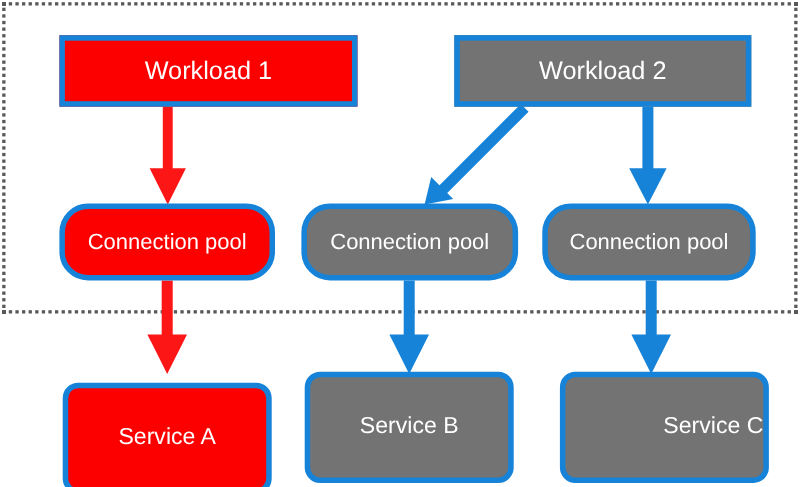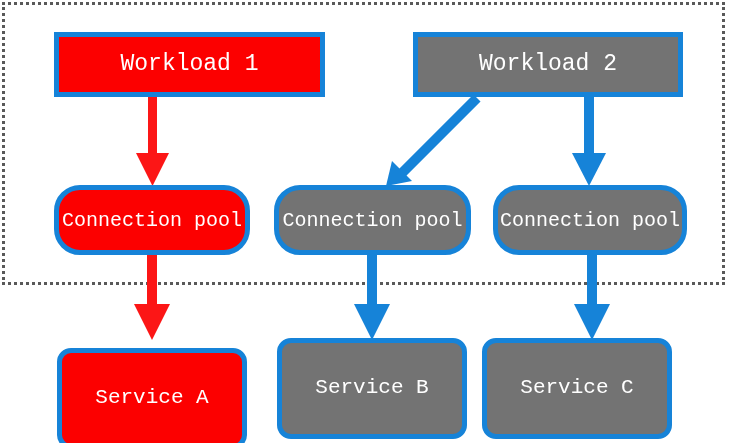--- a/index.html
+++ b/index.html
@@ -9,21 +9,20 @@
   }
   body {
     font-family: "Liberation Sans", sans-serif;
   }
   #canvas {
     position: relative;
     width: 729px;
     height: 443px;
     background: #ffffff;
     overflow: hidden;
-    font-family: Liberation Mono, monospace;
   }
   #boundary {
     position: absolute;
     left: 2px;
     top: 2px;
     width: 723px;
     height: 283px;
     border: 3px dotted #595959;
     box-sizing: border-box;
     pointer-events: none;
@@ -122,17 +121,17 @@
   </div>
 
   <div class="node rounded fill-red t-service" style="left:57px; top:348px; width:190px; height:101px;text-align:right;">
     <span>Service A</span>
   </div>
 
   <div class="node rounded fill-green t-service" style="left:277px; top:338px; width:190px; height:101px;">
     <span>Service B</span>
   </div>
 
-  <div class="node rounded fill-green t-service" style="left:482px; top:338px; width:190px; height:101px;">
+  <div class="node rounded fill-green t-service" style="left:509px; top:338px; width:190px; height:101px;justify-content:flex-end;">
     <span>Service C</span>
   </div>
 
 </div>
 
 </body></html>

